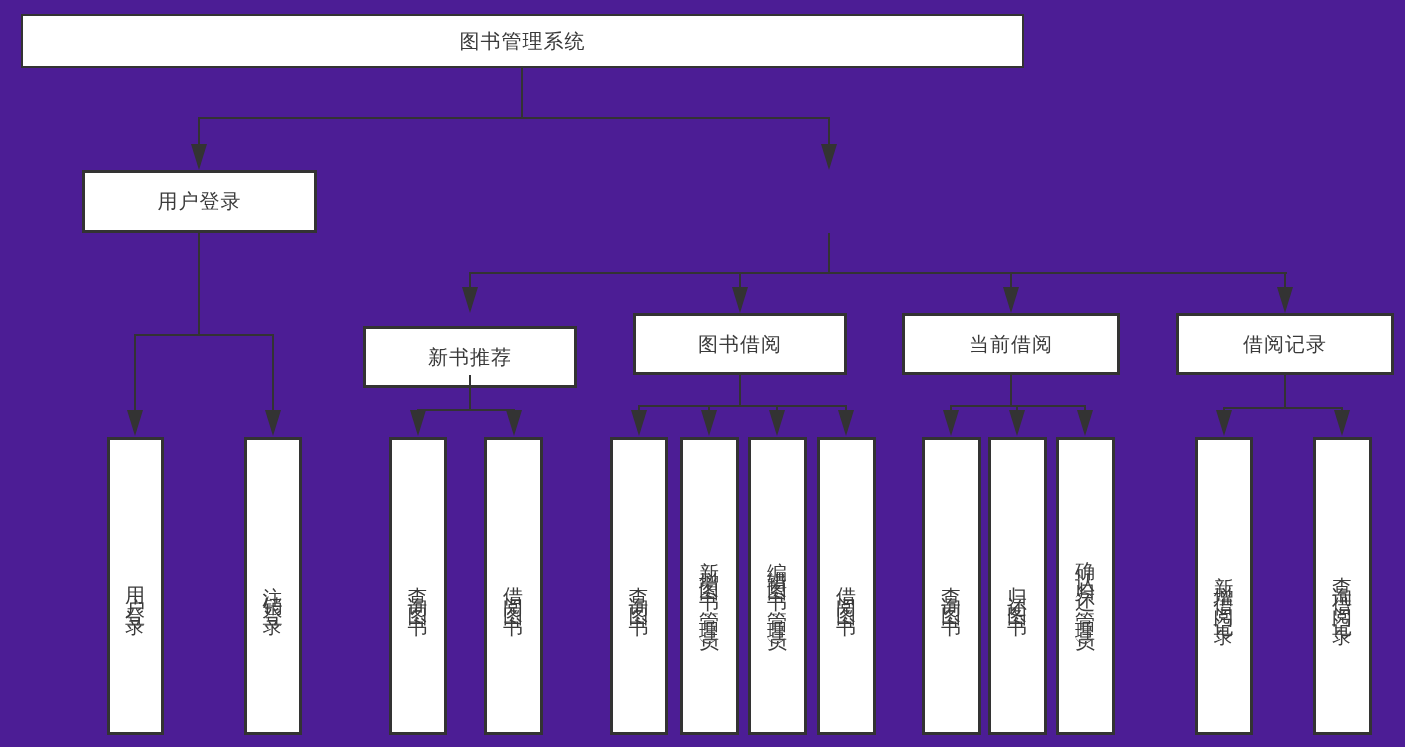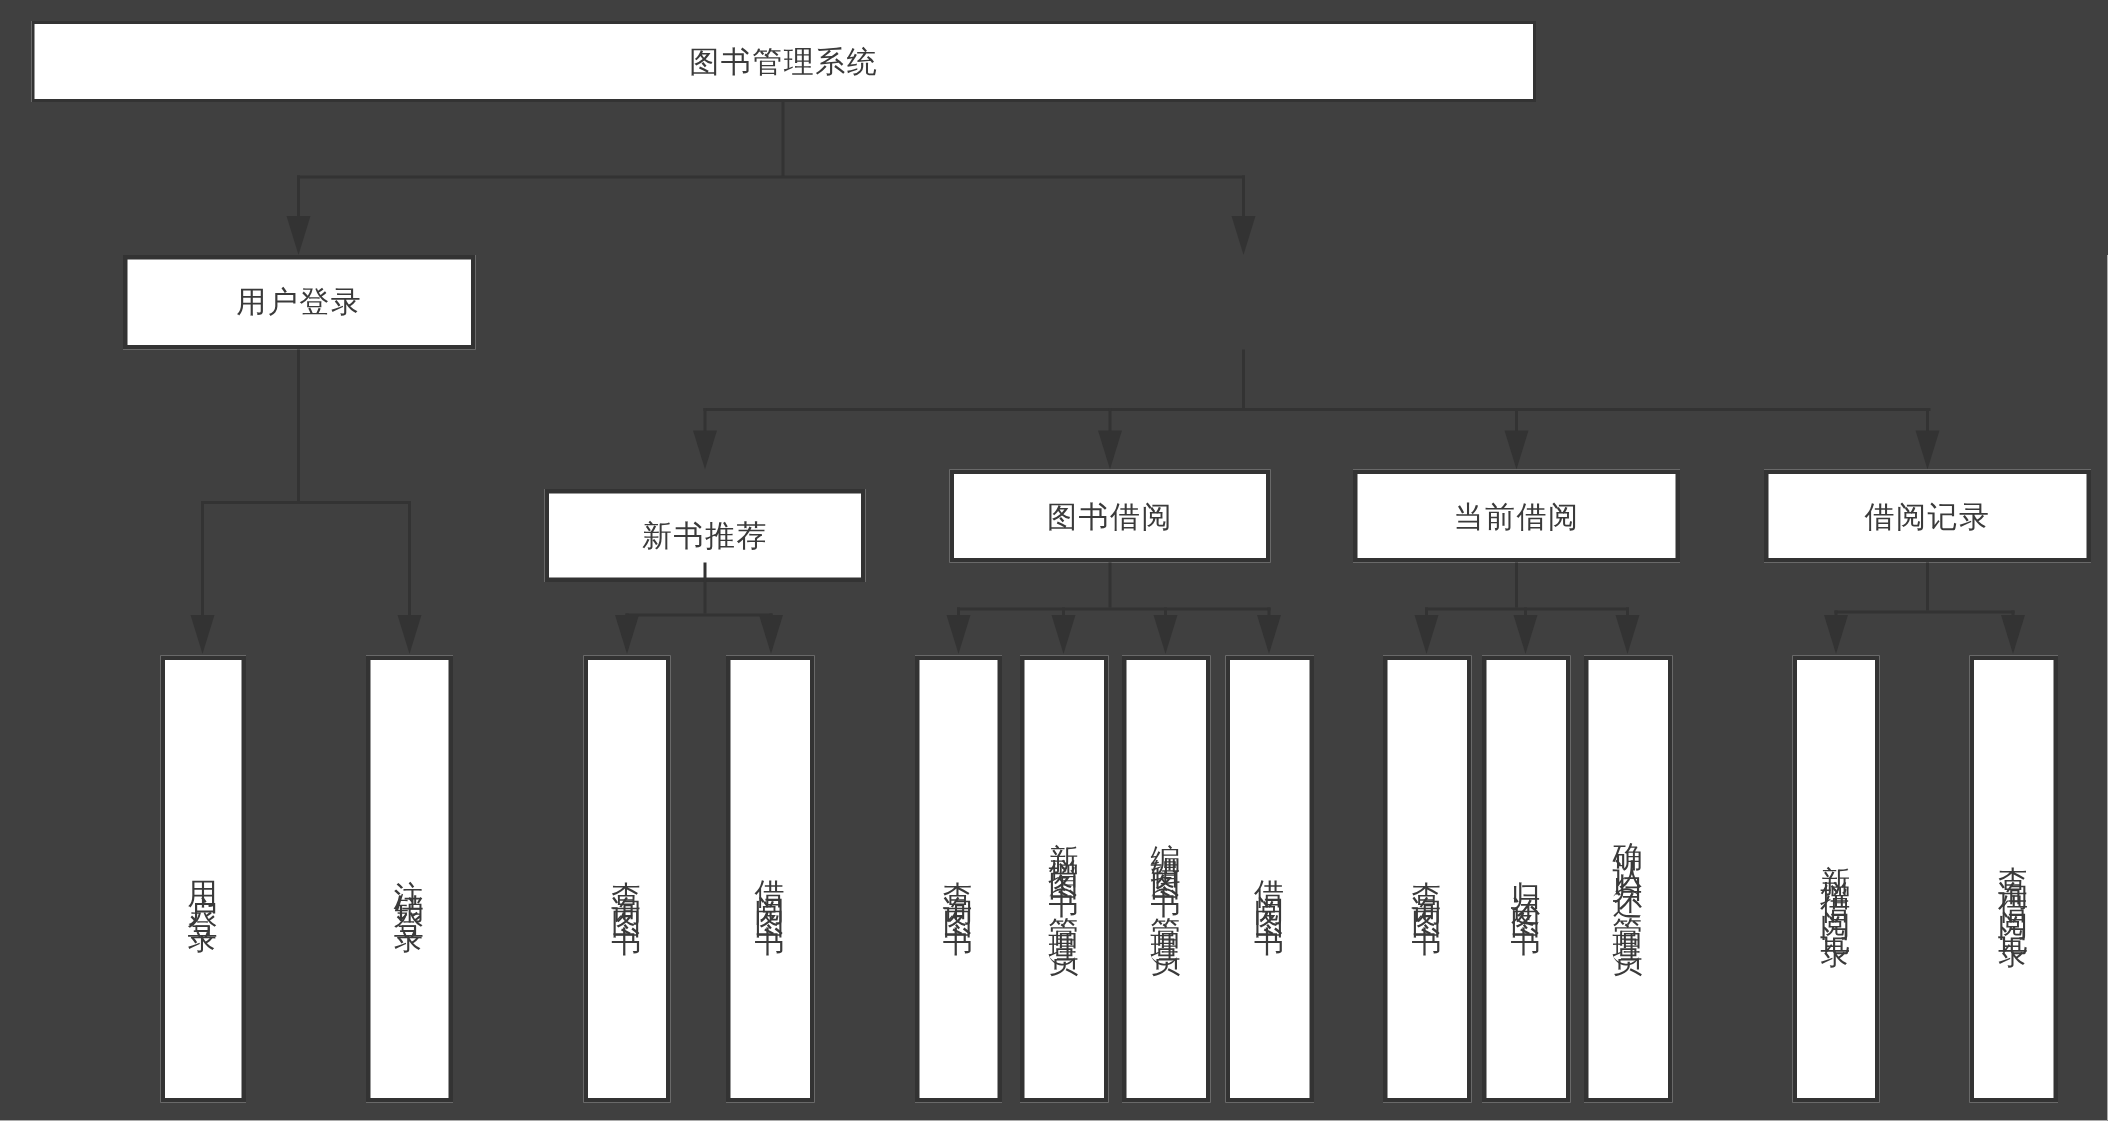--- a/index.html
+++ b/index.html
@@ -1,20 +1,20 @@
 <!DOCTYPE html>
 <html><head>
 <meta charset="utf-8">
 <style>
   html, body { margin: 0; padding: 0; background: #ffffff; }
   .canvas {
     position: relative;
     width: 1405px;
     height: 747px;
-    background: #404040;
+    background: #4c1d95;
     font-family: "DejaVu Sans", "Liberation Sans", sans-serif;
     overflow: hidden;
   }
   .box {
     position: absolute;
     background: #ffffff;
     border: 3px solid #333333;
     box-sizing: border-box;
     display: flex;
     align-items: center;

